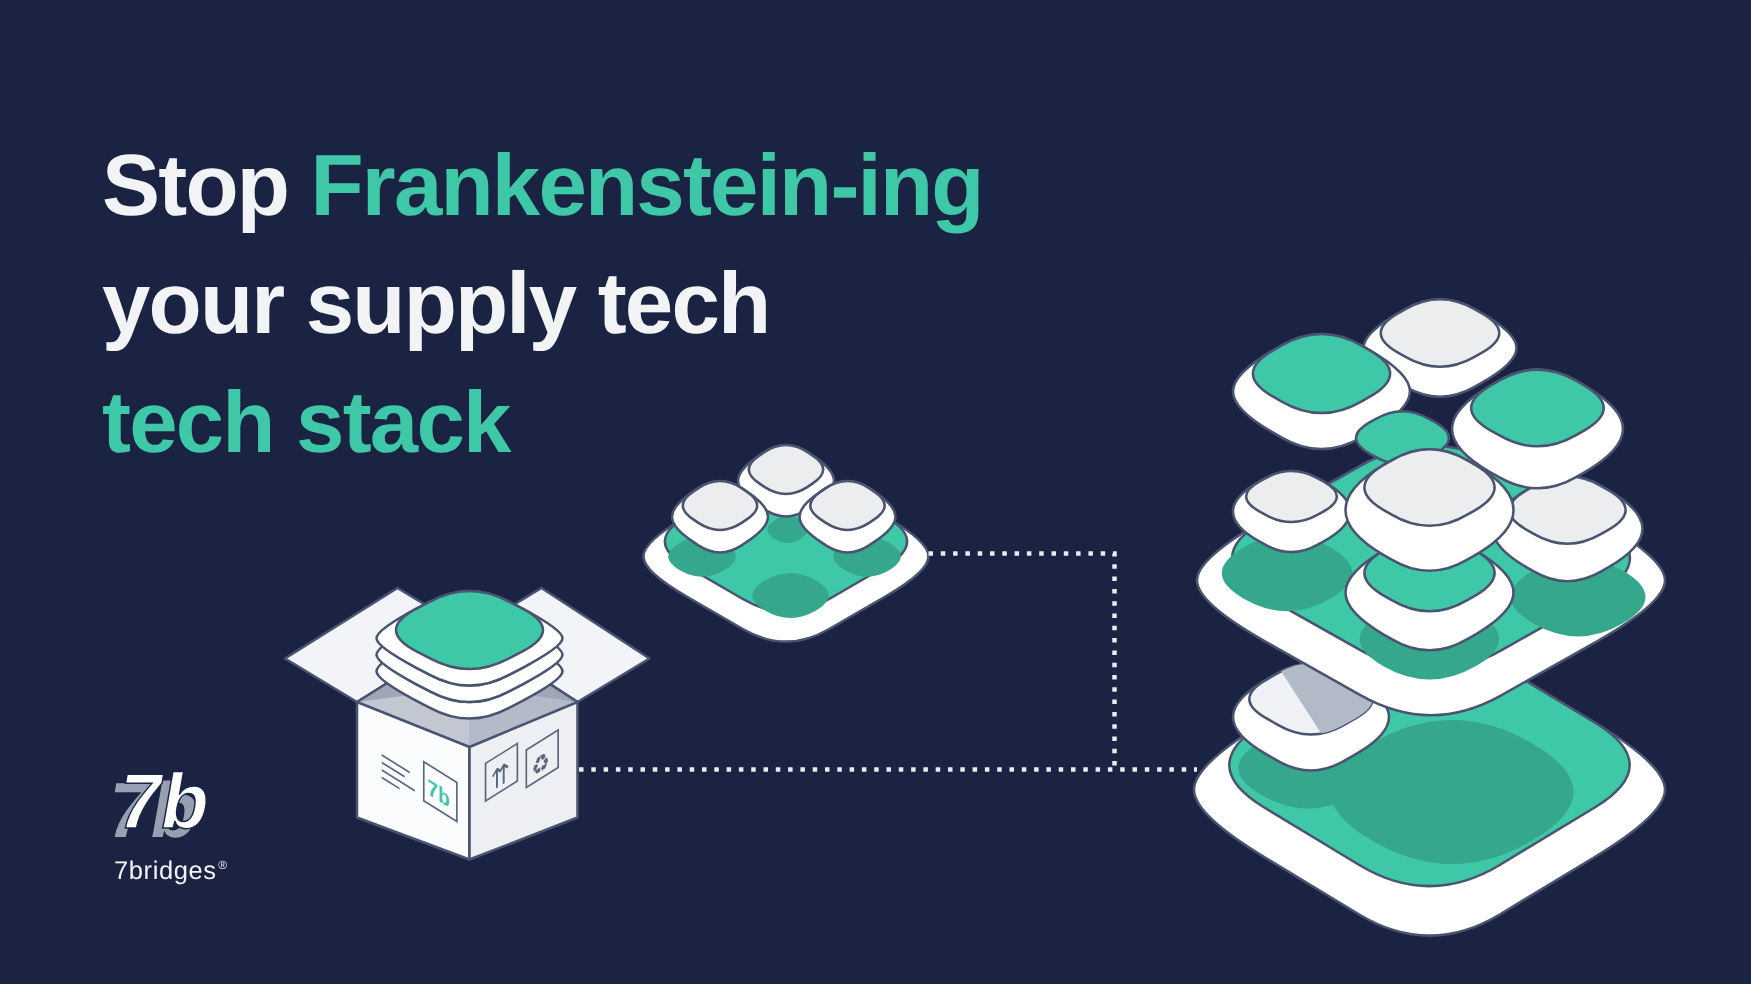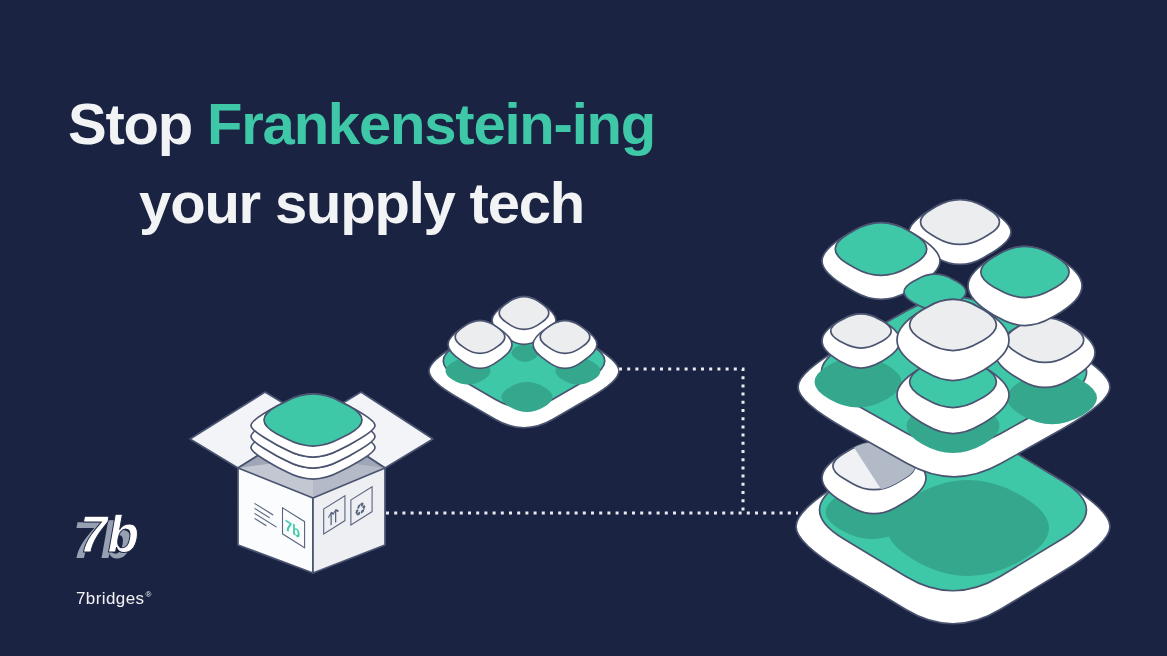--- a/index.html
+++ b/index.html
@@ -9,29 +9,28 @@
     overflow:hidden;
     font-family:"Liberation Sans",sans-serif;
     position:relative;
   }
   .stage{position:absolute;inset:0;width:1167px;height:656px;}
   #scene{position:absolute;left:0;top:0;width:1167px;height:656px;display:block;}
   .headline{
     position:absolute;left:68px;top:84px;
     font-weight:700;font-size:58px;line-height:79px;letter-spacing:-1.2px;
     white-space:nowrap;
-    text-align:center;
   }
   .c-white{color:var(--offWhite,#F2F3F5);}
   .c-teal{color:var(--teal,#3EC8A8);}
   .logo{position:absolute;left:70px;top:494px;width:160px;}
   .logo svg{display:block;overflow:visible;}
   .mono-back{fill:#97A0B3;font:700 52px "Liberation Sans",sans-serif;}
   .mono-front{fill:#FFFFFF;stroke:#1B2342;stroke-width:1;font:700 52px "Liberation Sans",sans-serif;}
-  .brand{color:var(--offWhite,#F2F3F5);font-size:17px;letter-spacing:.4px;margin-top:21px;padding-left:6px;}
+  .brand{color:var(--offWhite,#F2F3F5);font-size:17px;letter-spacing:.4px;margin-top:3px;padding-left:6px;}
   .brand .tm{font-size:8px;vertical-align:super;margin-left:1px;}
 </style>
 </head>
 <body>
 
 <div class="stage">
 
   <svg id="scene" viewBox="0 0 1167 656" aria-hidden="true">
       <g>
         <path d="M843.1,481.5Q796.0,510.0 796.0,526.5L796.0,526.5Q796.0,543.0 843.1,571.5L905.9,609.5Q953.0,638.0 1000.1,609.5L1062.9,571.5Q1110.0,543.0 1110.0,526.5L1110.0,526.5Q1110.0,510.0 1062.9,481.5L1000.1,443.5Q953.0,415.0 905.9,443.5Z" fill="#FFFFFF" stroke="#4A5470" stroke-width="1.7" stroke-linejoin="round"></path>
@@ -108,20 +107,21 @@
           <text x="38" y="31" font-size="16" fill="#5A6580" font-family="&quot;DejaVu Sans&quot;,sans-serif">♻</text>
         </g>
       </g>
       <polyline points="619,369 743,369 743,514" fill="none" stroke="#E9EBEF" stroke-width="3" stroke-dasharray="3 5.2" stroke-linecap="butt"></polyline>
       <polyline points="386,513 798,513" fill="none" stroke="#E9EBEF" stroke-width="3" stroke-dasharray="3 5.2" stroke-linecap="butt"></polyline>
     </svg>
 
   <div class="headline">
     <div><span class="c-white">Stop </span><span class="c-teal">Frankenstein-ing</span></div>
     <div class="c-white">your supply tech</div>
+    <div class="c-teal">tech stack</div>
   </div>
 
   <div class="logo">
     <svg width="120" height="74" viewBox="0 0 120 74">
       <g transform="translate(10,2) skewX(-10)">
         <text class="mono-back" x="0" y="62">7b</text>
         <text class="mono-front" x="6" y="56">7b</text>
       </g>
     </svg>
     <div class="brand"><span>7bridges</span><span class="tm">®</span></div>

